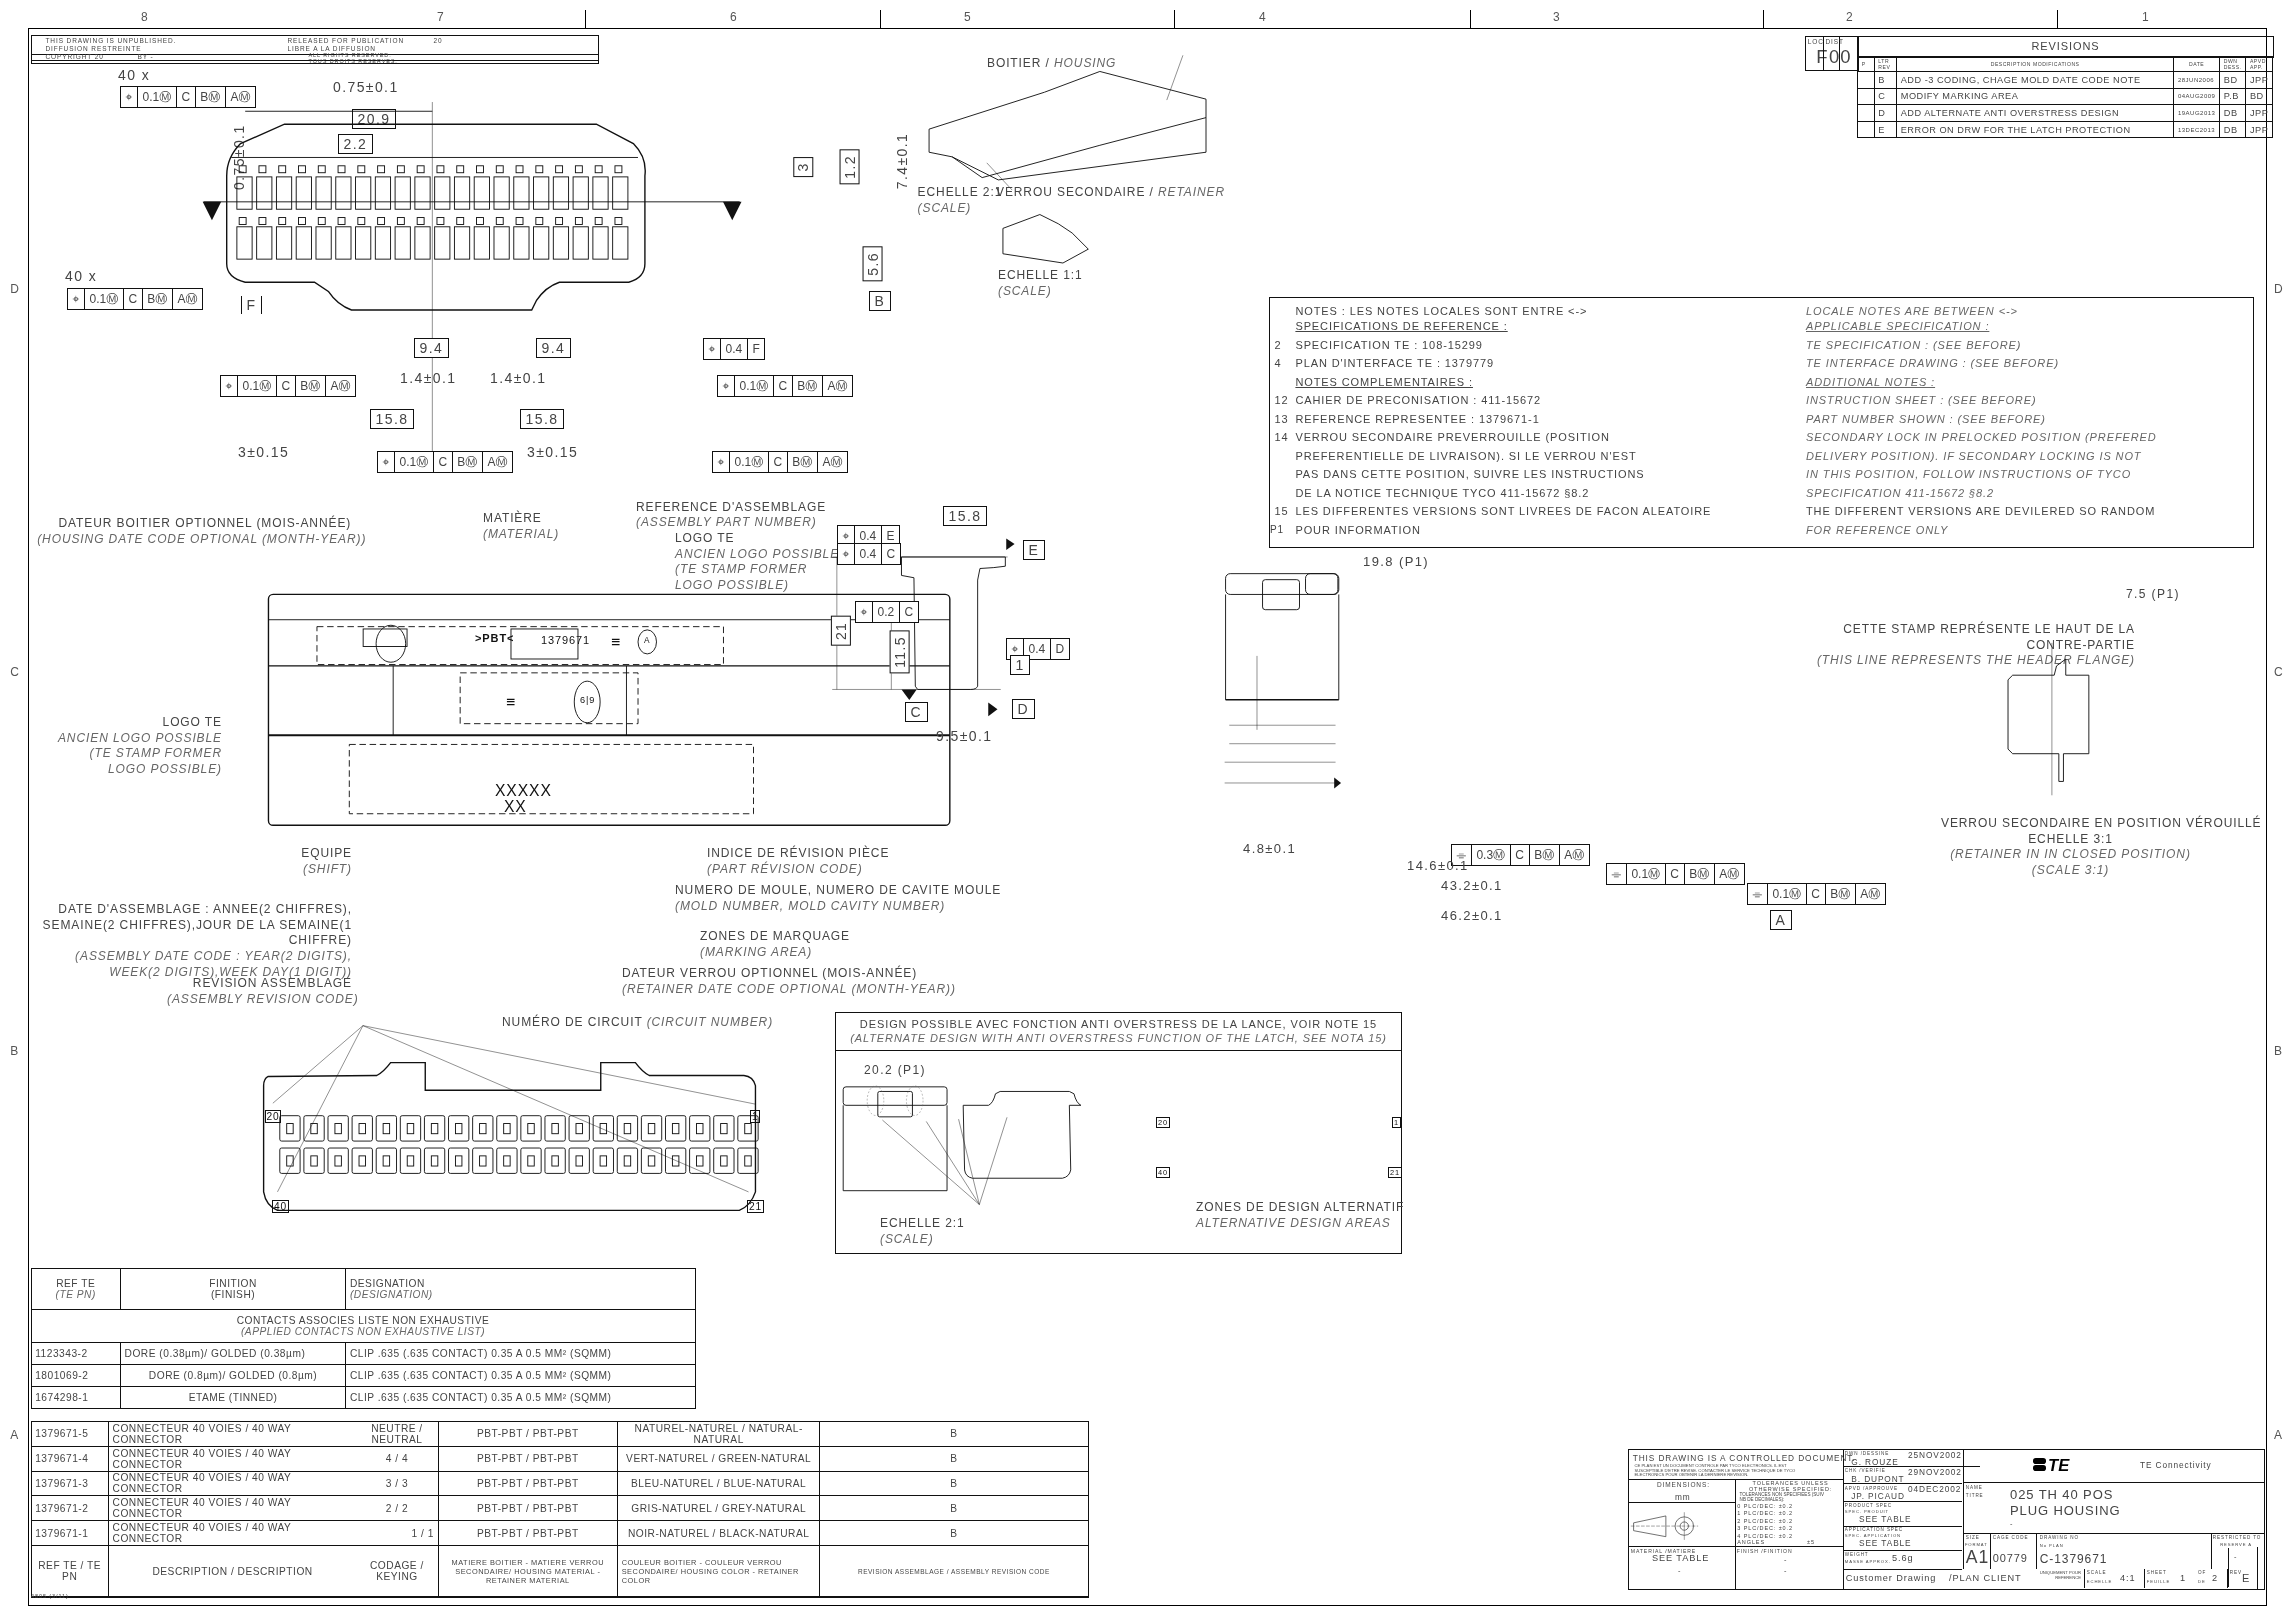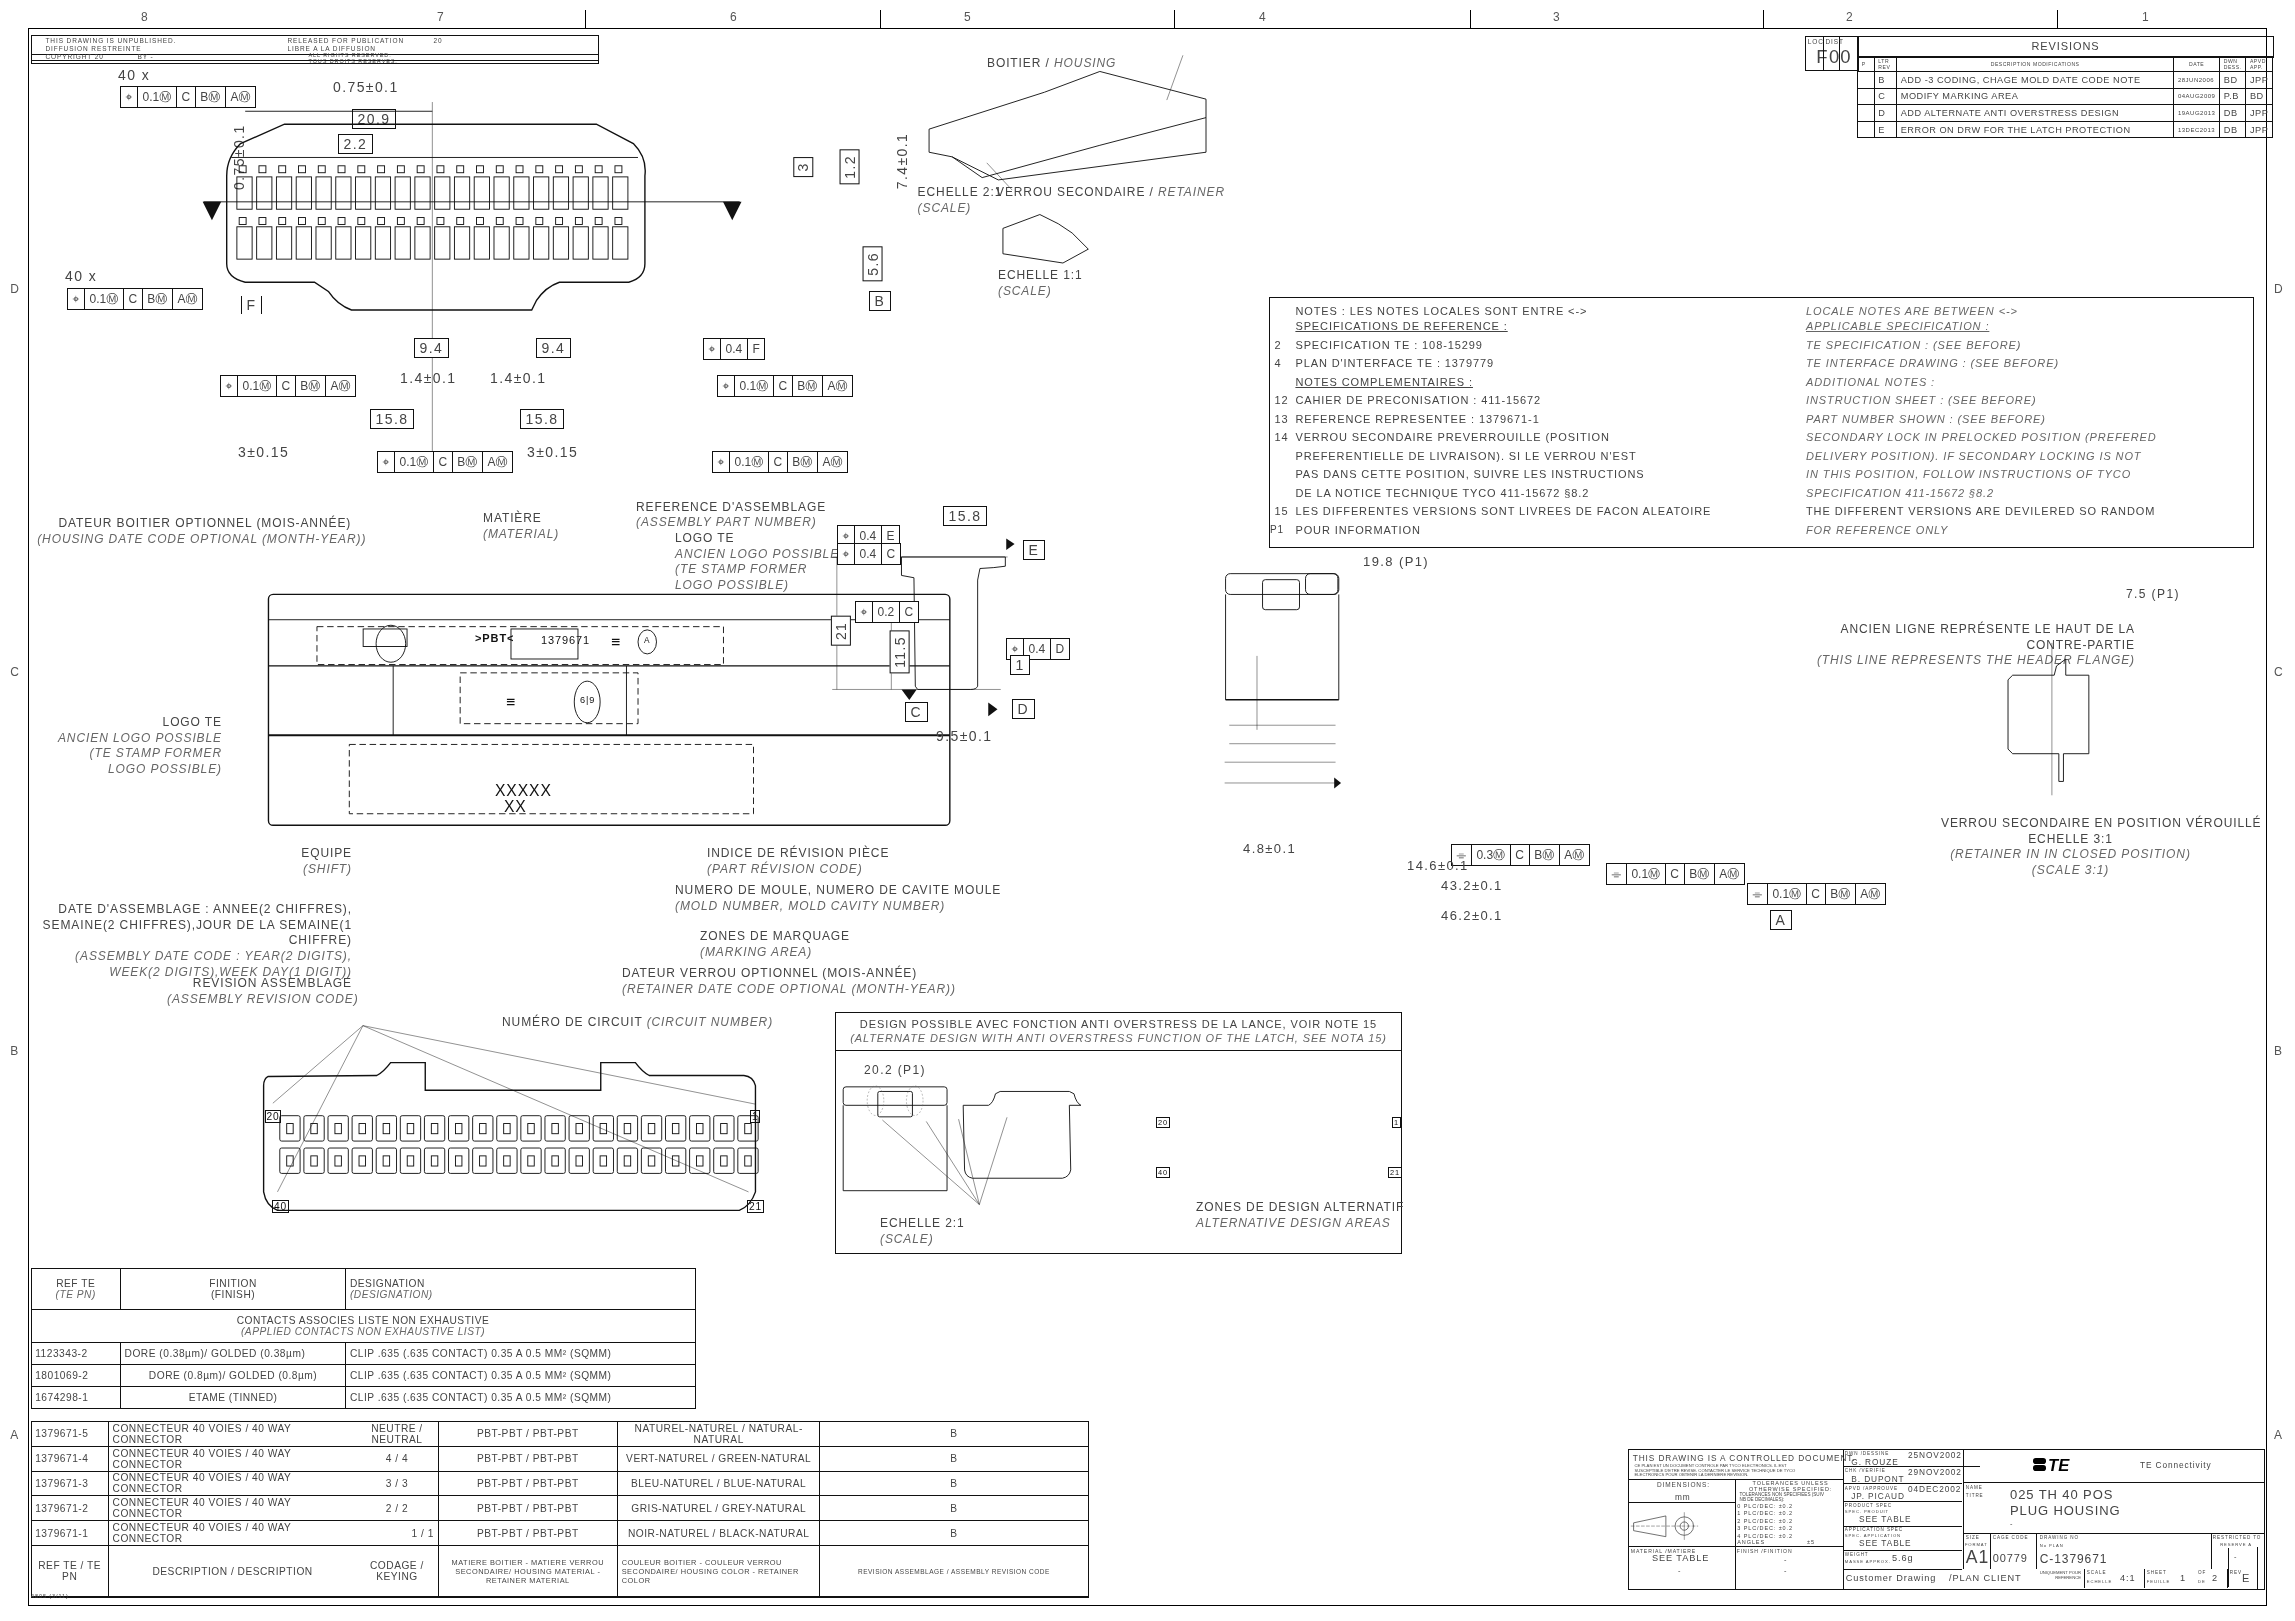--- a/index.html
+++ b/index.html
@@ -331,21 +331,21 @@
       <span class="abs t i" style="left:536px;font-size:11px">TE SPECIFICATION : (SEE BEFORE)</span>
     </div>
     <div style="height:18.5px;position:relative">
       <span class="abs t" style="left:4.6px;font-size:11px">4</span>
       <span class="abs t" style="left:25.4px;font-size:11px">PLAN D'INTERFACE TE : 1379779</span>
       <span class="abs t i" style="left:536px;font-size:11px">TE INTERFACE DRAWING : (SEE BEFORE)</span>
     </div>
     <div style="height:18.5px;position:relative">
       <span class="abs t" style="left:4.6px;font-size:11px"></span>
       <span class="abs t" style="left:25.4px;font-size:11px;text-decoration:underline">NOTES COMPLEMENTAIRES :</span>
-      <span class="abs t i" style="left:536px;font-size:11px;">ADDITIONAL NOTES :</span>
+      <span class="abs t i" style="left:536px;font-size:11px;text-decoration:underline">ADDITIONAL NOTES :</span>
     </div>
     <div style="height:18.5px;position:relative">
       <span class="abs t" style="left:4.6px;font-size:11px">12</span>
       <span class="abs t" style="left:25.4px;font-size:11px">CAHIER DE PRECONISATION : 411-15672</span>
       <span class="abs t i" style="left:536px;font-size:11px">INSTRUCTION SHEET : (SEE BEFORE)</span>
     </div>
     <div style="height:18.5px;position:relative">
       <span class="abs t" style="left:4.6px;font-size:11px">13</span>
       <span class="abs t" style="left:25.4px;font-size:11px">REFERENCE REPRESENTEE : 1379671-1</span>
       <span class="abs t i" style="left:536px;font-size:11px">PART NUMBER SHOWN : (SEE BEFORE)</span>
@@ -540,21 +540,21 @@
     <span>BⓂ</span>
     <span>AⓂ</span>
   </div>
   <div class="dim" style="left:221px;top:363px;font-size:13px">46.2±0.1</div>
   <div class="dimbox" style="left:550px;top:365px">A</div>
 </div>
 
 <div class="abs" style="left:1784px;top:578px;width:485px;height:296px;">
   <div class="dim" style="left:342px;top:9.2px;font-size:12px">7.5 (P1)</div>
   <div class="callout" style="left:0px;top:44px;width:351px;text-align:right;white-space:normal">
-    <span>ANCIEN LIGNE REPRÉSENTE LE HAUT DE LA CONTRE-PARTIE</span>
+    <span>CETTE STAMP REPRÉSENTE LE HAUT DE LA CONTRE-PARTIE</span>
     <span class="i">(THIS LINE REPRESENTS THE HEADER FLANGE)</span>
   </div>
   <svg width="485" height="296" viewBox="0 0 1050 640">
     <path d="M495,210 L585,210 L590,190 L610,175 L610,210 L660,210 L660,380 L605,380 L605,440 L595,440 L595,380 L495,380 L485,370 L485,220 Z" fill="none" stroke="#111" stroke-width="2"></path>
     <line x1="580" y1="140" x2="580" y2="470" stroke="#111"></line>
   </svg>
   <div class="callout" style="left:157px;top:238px;text-align:center;width:259px">
     <span>VERROU SECONDAIRE EN POSITION VÉROUILLÉ</span><br>
     <span>ECHELLE 3:1</span>
     <span class="i">(RETAINER IN IN CLOSED POSITION)</span>

